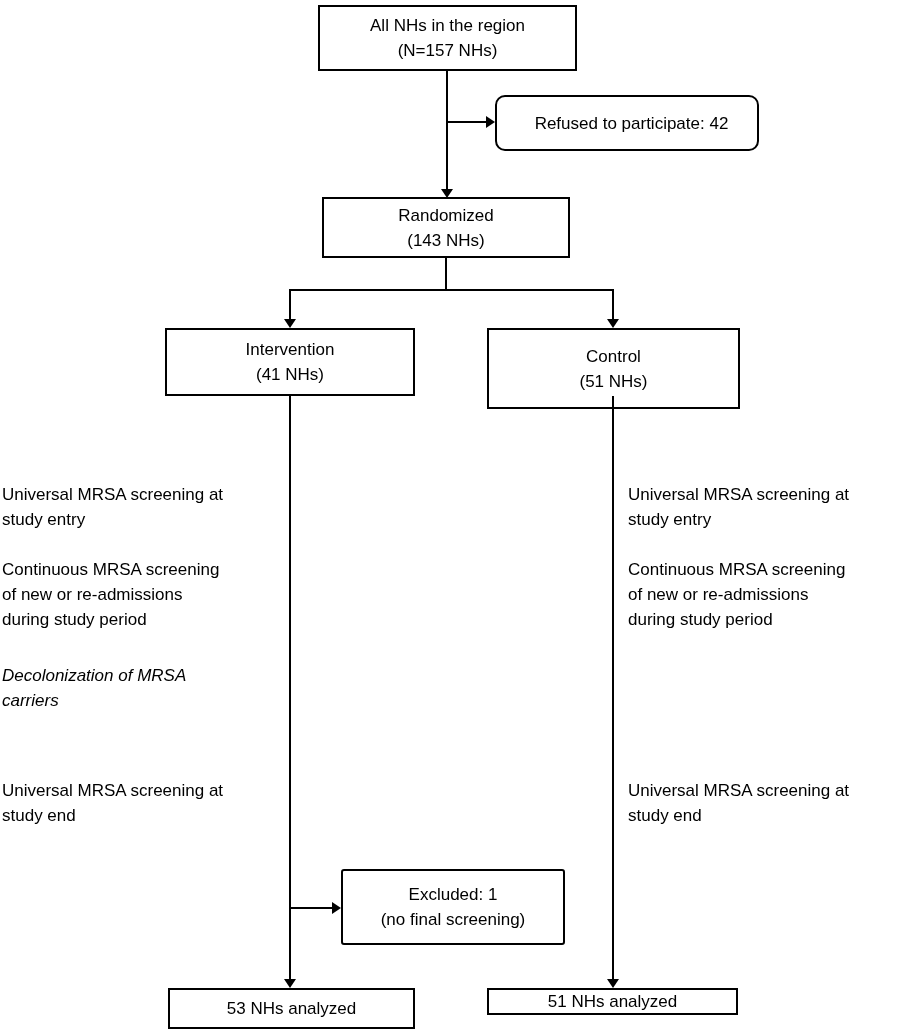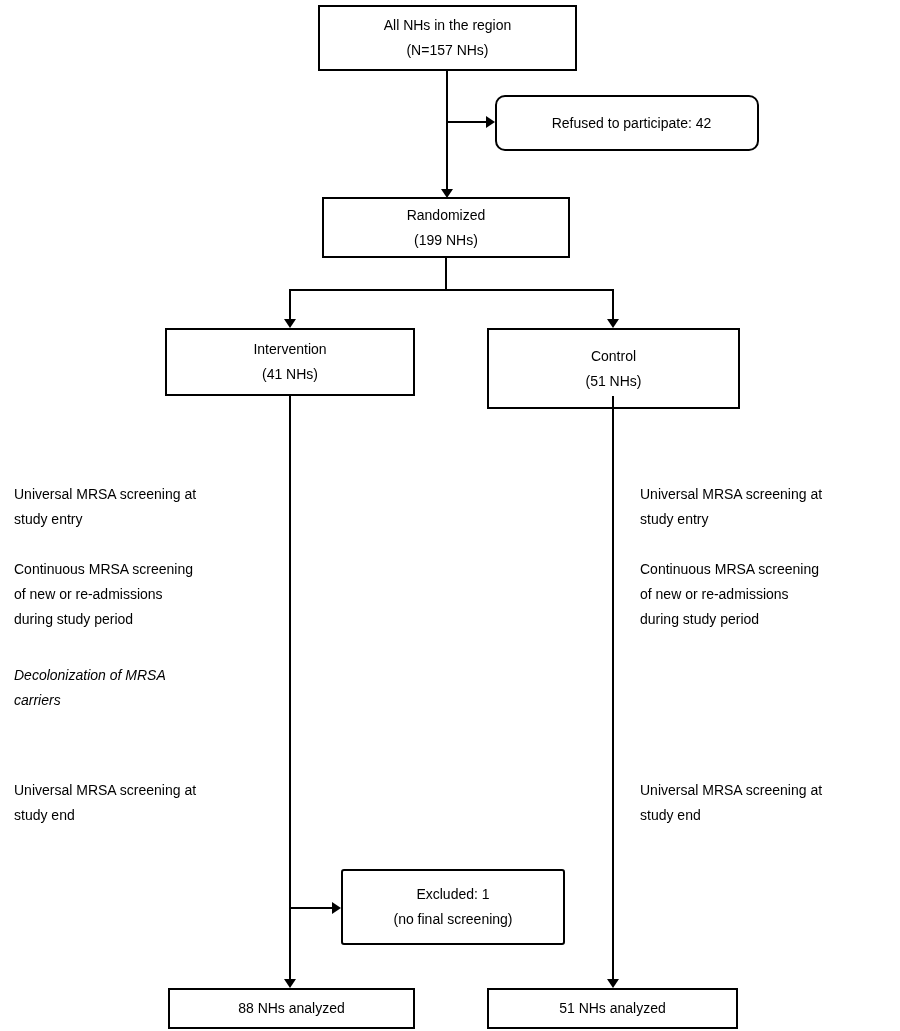--- a/index.html
+++ b/index.html
@@ -4,21 +4,21 @@
 <style>
   * { margin: 0; padding: 0; box-sizing: border-box; }
   html, body { background: #ffffff; }
   body { font-family: "Liberation Sans", sans-serif; color: #000000; }
 
   .canvas {
     position: relative;
     width: 900px;
     height: 1031px;
     background: #ffffff;
-    font-size: 14px;
+    font-size: 17px;
     line-height: 25px;
     overflow: hidden;
   }
 
   .box {
     position: absolute;
     border: 2px solid #000000;
     background: #ffffff;
     display: flex;
     align-items: center;
@@ -35,31 +35,31 @@
     border-left: 6px solid transparent;
     border-right: 6px solid transparent;
     border-top: 9px solid #000000;
   }
   .arrow.right {
     border-top: 6px solid transparent;
     border-bottom: 6px solid transparent;
     border-left: 9px solid #000000;
   }
 
-  .note { position: absolute; white-space: pre-line; text-align: left; margin-left: 12px; }
+  .note { position: absolute; white-space: pre-line; text-align: left; }
 
   
   #box-all-nhs        { left: 318px; top: 5px;   width: 259px; height: 66px; }
   #box-refused        { left: 495px; top: 95px;  width: 264px; height: 56px; padding-left: 9px; }
   #box-randomized     { left: 322px; top: 197px; width: 248px; height: 61px; }
   #box-intervention   { left: 165px; top: 328px; width: 250px; height: 68px; }
   #box-control        { left: 487px; top: 328px; width: 253px; height: 81px; }
   #box-excluded       { left: 341px; top: 869px; width: 224px; height: 76px; border-radius: 3px; }
   #box-analyzed-left  { left: 168px; top: 988px; width: 247px; height: 41px; }
-  #box-analyzed-right { left: 487px; top: 988px; width: 251px; height: 41px; }
+  #box-analyzed-right { left: 487px; top: 988px; width: 251px; height: 27px; }
 
   
   #line-top-v          { left: 446px; top: 71px;  width: 2px;   height: 119px; }
   #line-refused-h      { left: 446px; top: 121px; width: 40px;  height: 2px; }
   #line-rand-v         { left: 445px; top: 258px; width: 2px;   height: 33px; }
   #line-split-h        { left: 289px; top: 289px; width: 325px; height: 2px; }
   #line-left-branch-v  { left: 289px; top: 289px; width: 2px;   height: 31px; }
   #line-right-branch-v { left: 612px; top: 289px; width: 2px;   height: 31px; }
   #line-intervention-v { left: 289px; top: 396px; width: 2px;   height: 584px; }
   #line-control-v      { left: 612px; top: 396px; width: 2px;   height: 584px; }
@@ -87,32 +87,32 @@
 <body>
 
 <div class="canvas">
 
   <div class="box" id="box-all-nhs">All NHs in the region
 (N=157 NHs)</div>
 
   <div class="box rounded" id="box-refused">Refused to participate: 42</div>
 
   <div class="box" id="box-randomized">Randomized
-(199 NHs)</div>
+(143 NHs)</div>
 
   <div class="box" id="box-intervention">Intervention
 (41 NHs)</div>
 
   <div class="box" id="box-control">Control
 (51 NHs)</div>
 
   <div class="box rounded" id="box-excluded">Excluded: 1
 (no final screening)</div>
 
-  <div class="box" id="box-analyzed-left">88 NHs analyzed</div>
+  <div class="box" id="box-analyzed-left">53 NHs analyzed</div>
 
   <div class="box" id="box-analyzed-right">51 NHs analyzed</div>
 
   <div class="line" id="line-top-v"></div>
   <div class="line" id="line-refused-h"></div>
   <div class="line" id="line-rand-v"></div>
   <div class="line" id="line-split-h"></div>
   <div class="line" id="line-left-branch-v"></div>
   <div class="line" id="line-right-branch-v"></div>
   <div class="line" id="line-intervention-v"></div>

